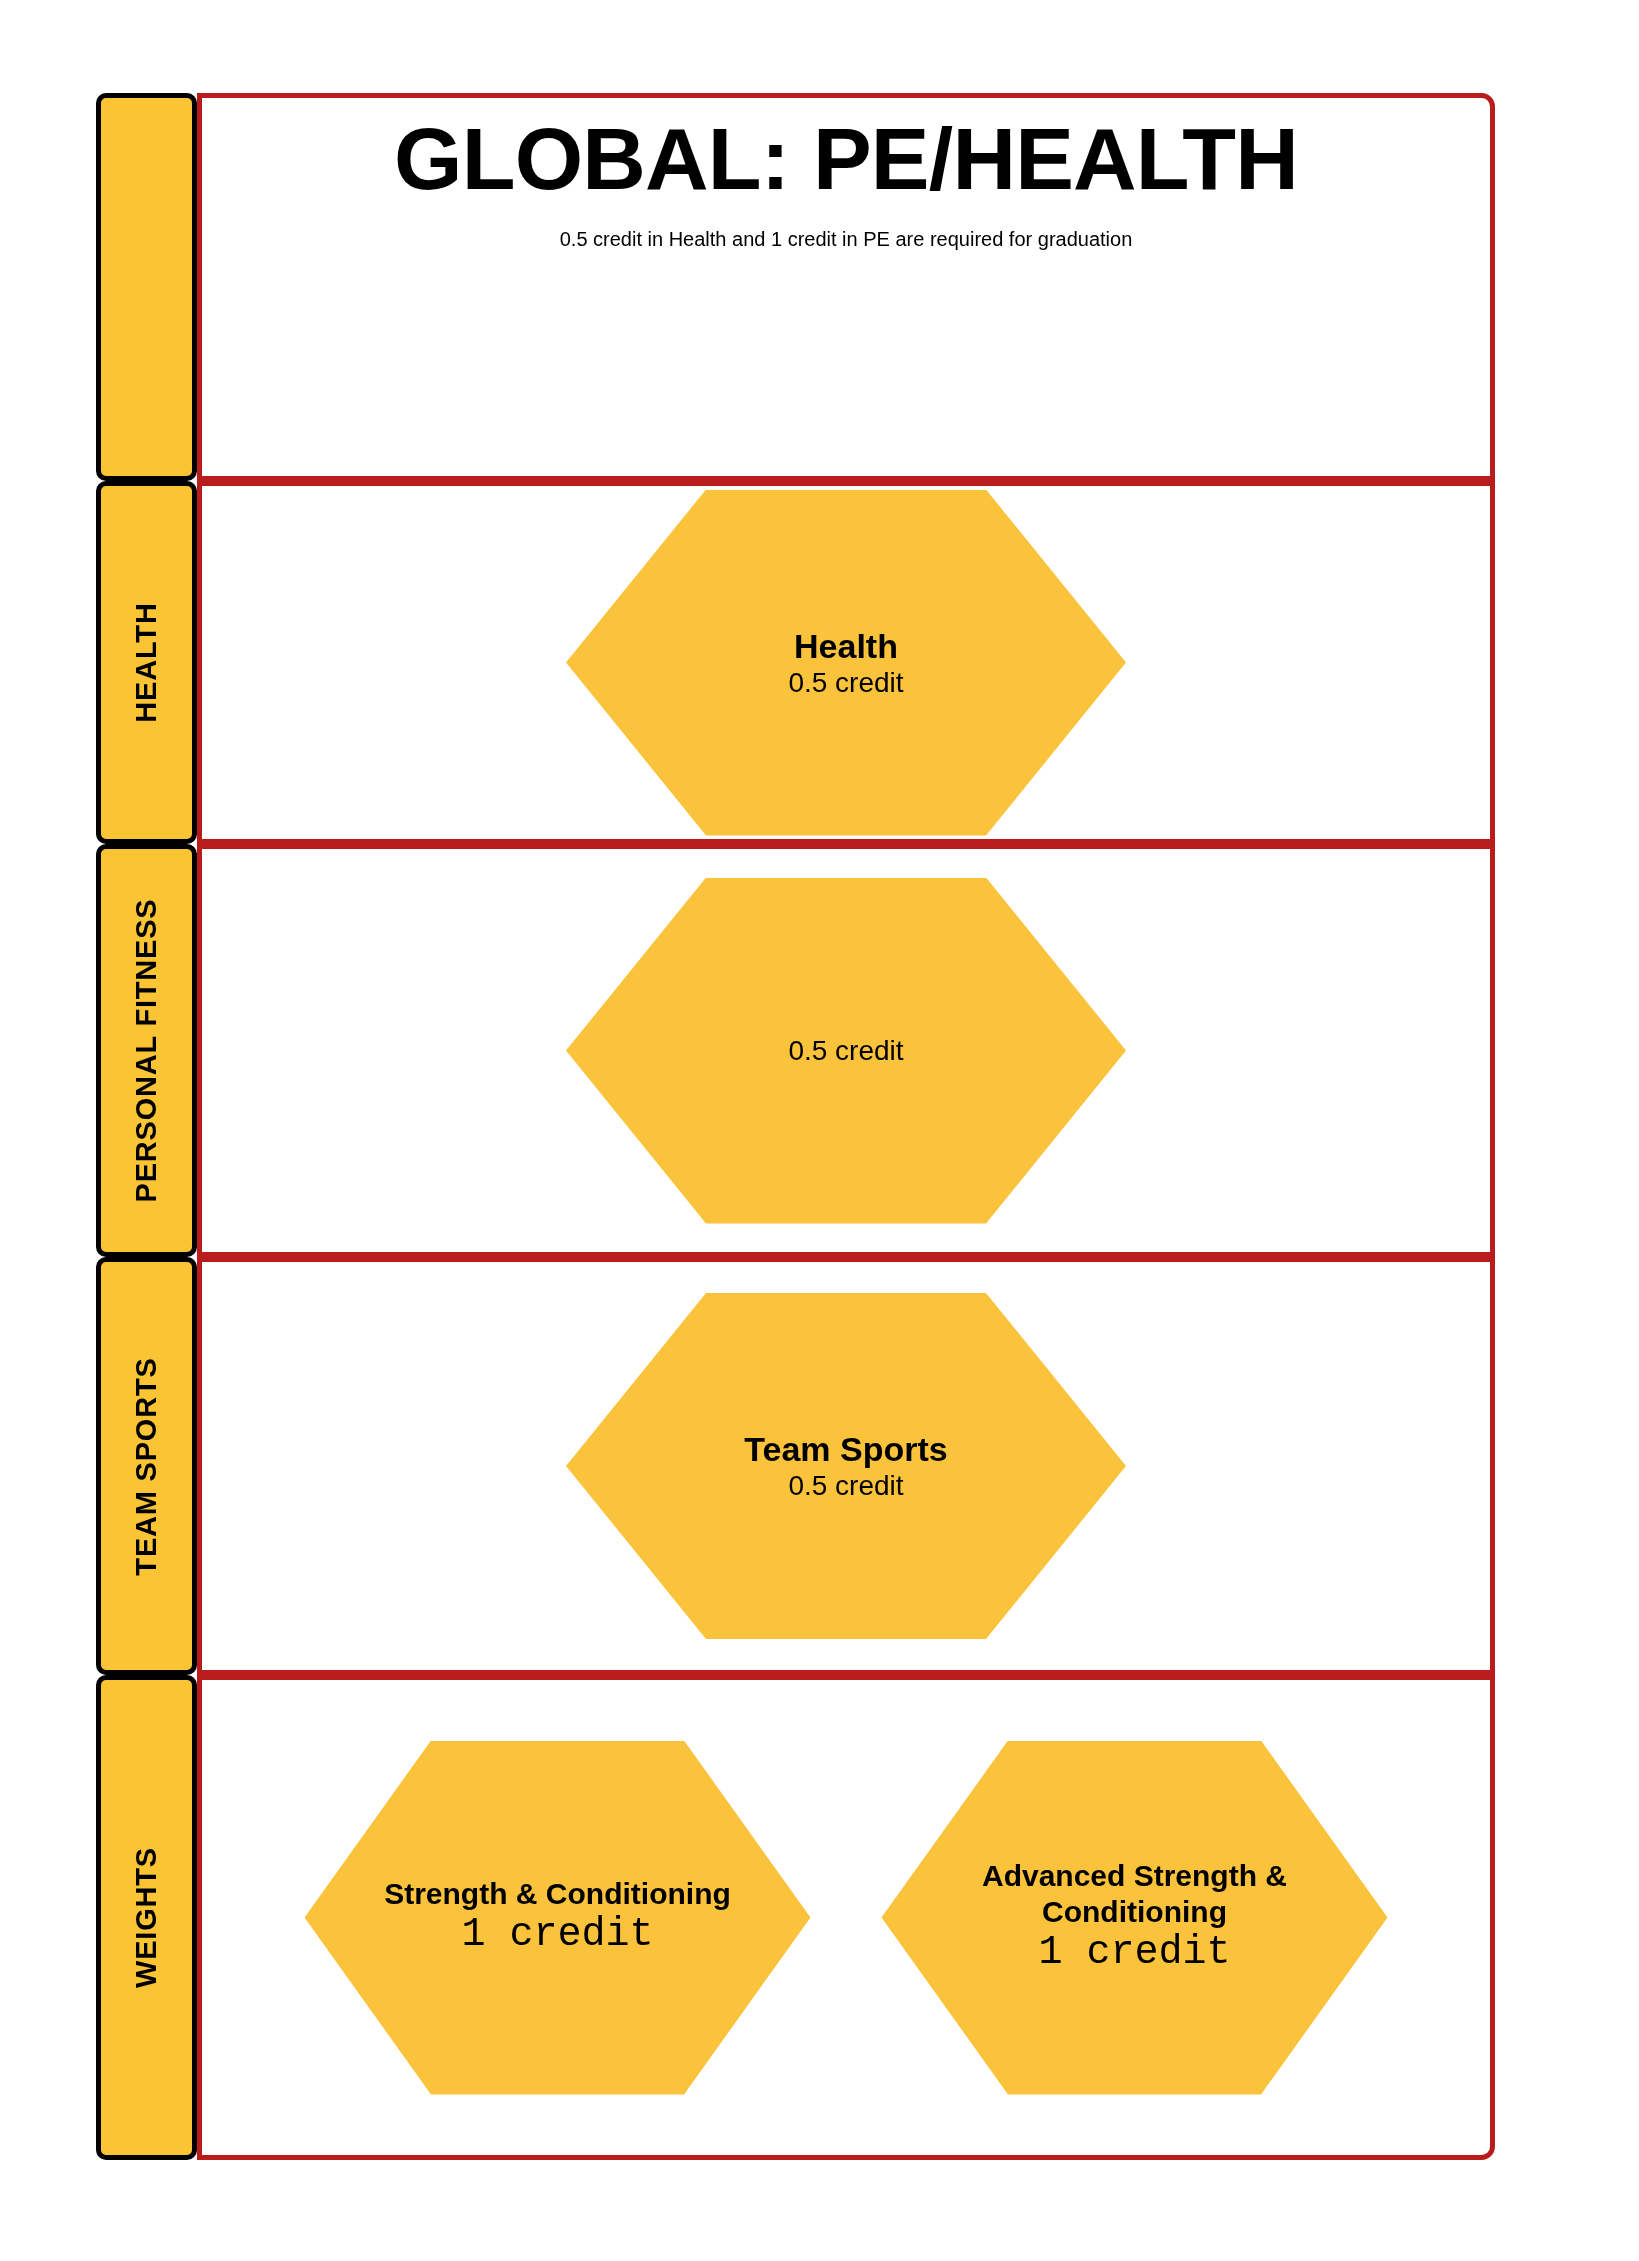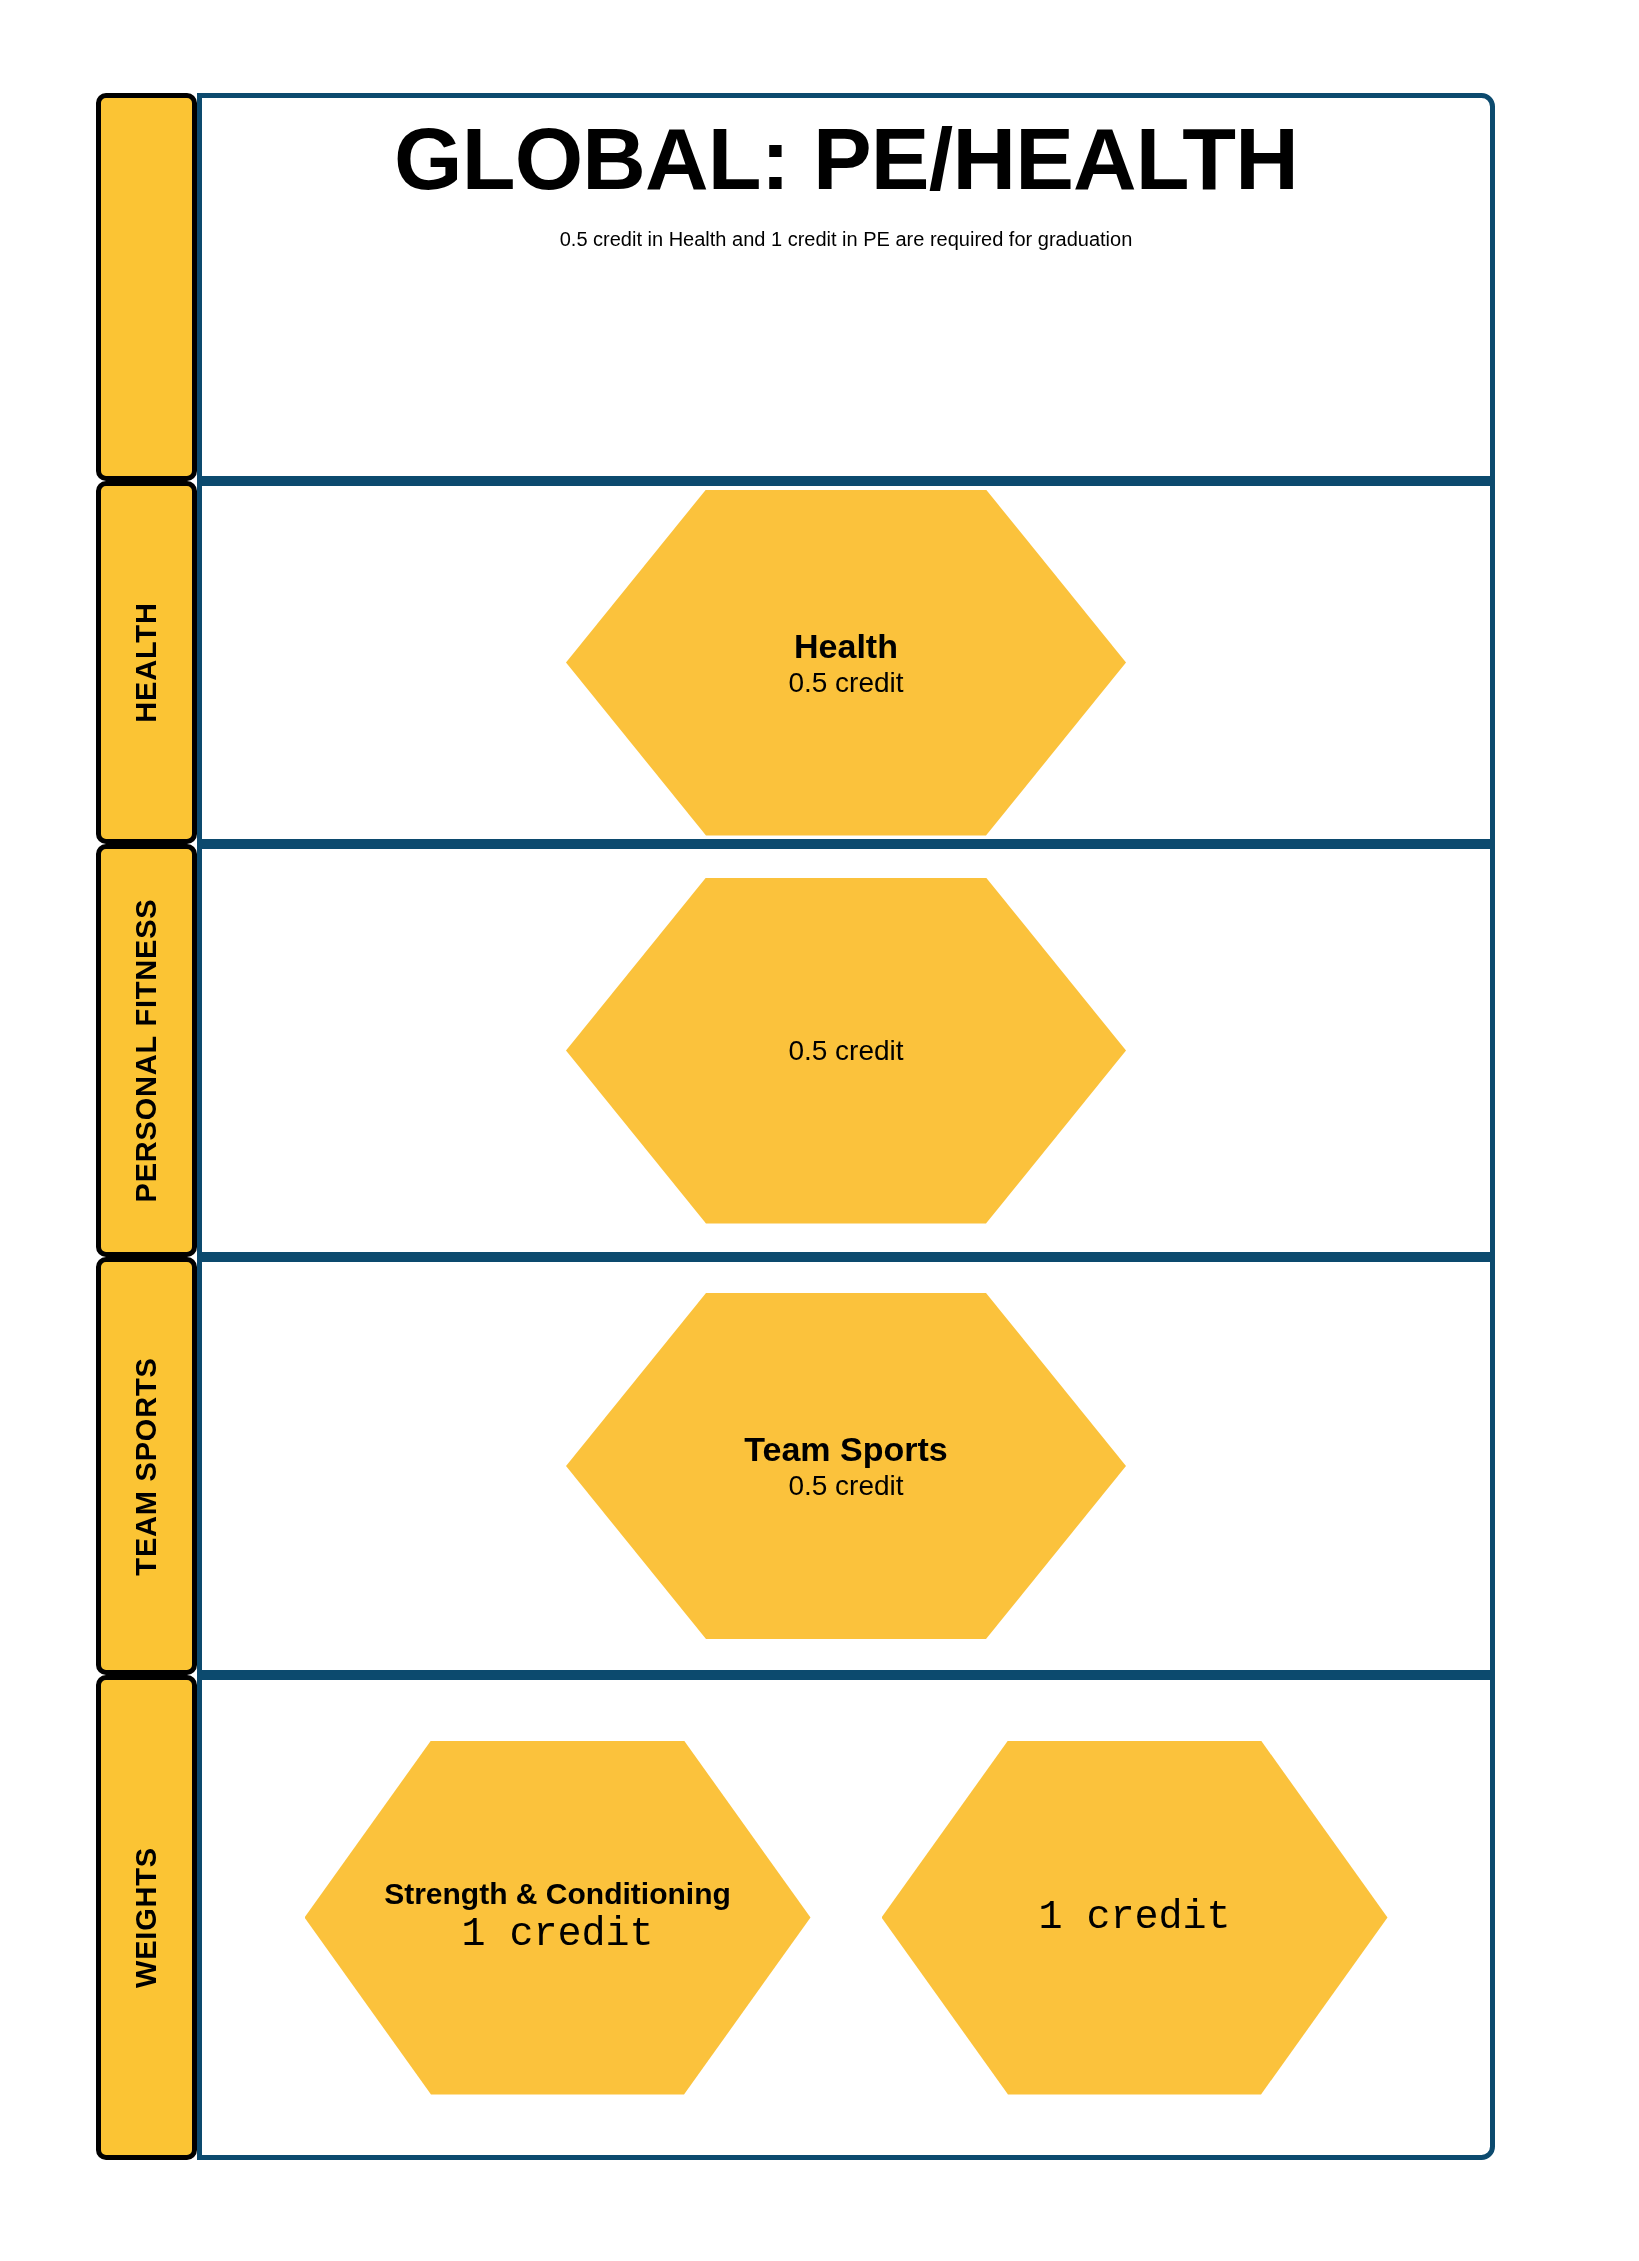--- a/index.html
+++ b/index.html
@@ -53,21 +53,21 @@
     letter-spacing: 0.8px;
     color: #000000;
     line-height: 1;
   }
 
   
   .panel {
     position: relative;
     flex: 1 1 auto;
     background: #ffffff;
-    border: 5px solid #0c4a6e;
+    border: 5px solid #b91c1c;
     box-sizing: border-box;
     overflow: hidden;
   }
   .panel.top {
     border-top-right-radius: 13.5px;
   }
   .panel.bottom {
     border-bottom-right-radius: 13.5px;
   }
 
@@ -222,20 +222,21 @@
         <div class="hex small">
           <div class="shape"></div>
           <div class="hex-text">
             <span class="hex-name">Strength &amp; Conditioning</span>
             <span class="hex-credit">1 credit</span>
           </div>
         </div>
         <div class="hex small">
           <div class="shape"></div>
           <div class="hex-text">
+            <span class="hex-name">Advanced Strength &amp; Conditioning</span>
             <span class="hex-credit">1 credit</span>
           </div>
         </div>
       </div>
     </div>
   </div>
 
 </div>
 
 

